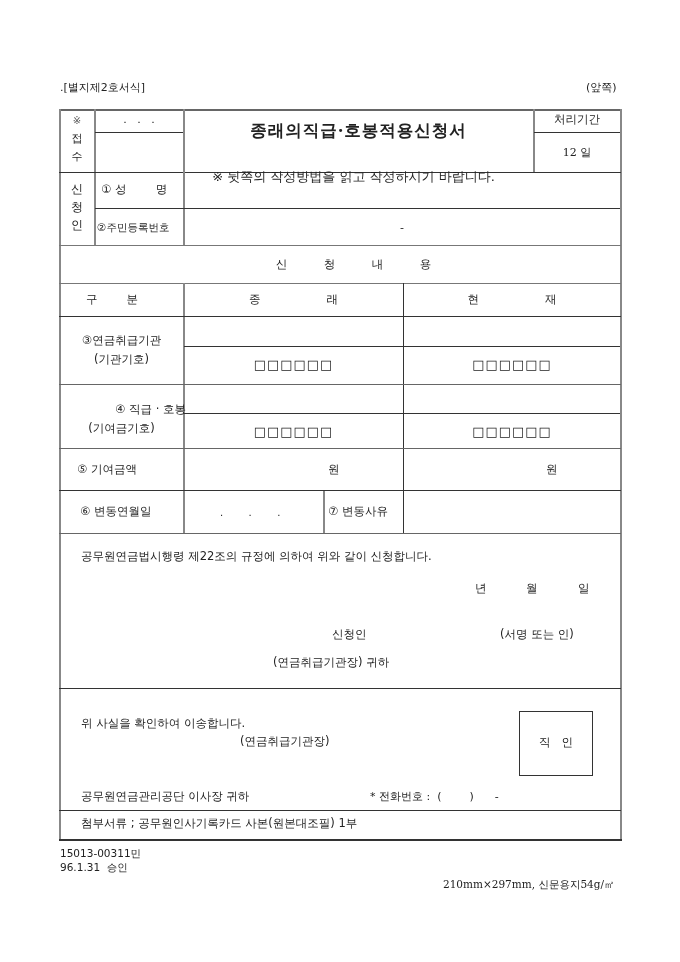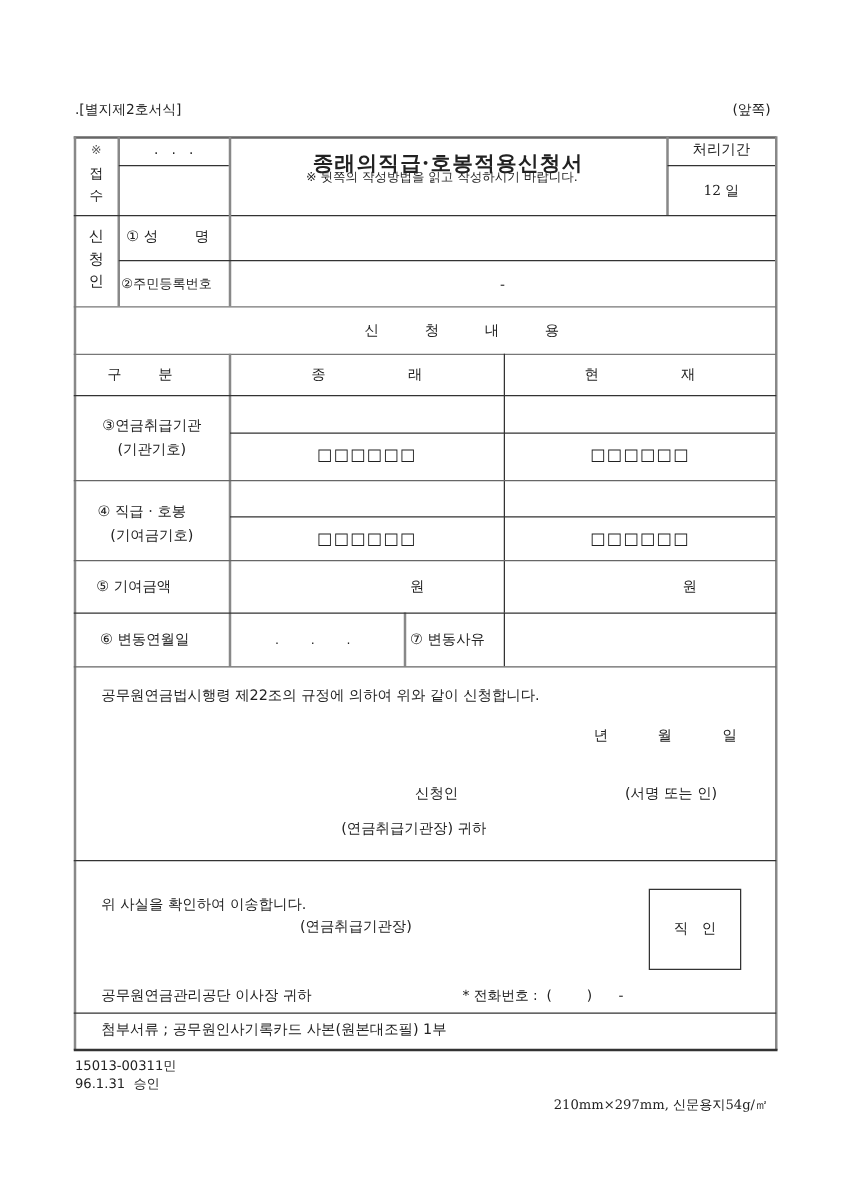--- a/index.html
+++ b/index.html
@@ -37,21 +37,21 @@
     <div class="hl" style="left:534px;top:132px;width:86px;"></div>
     <div class="hl" style="left:59px;top:172px;width:562px;"></div>
 
     <div class="txt center" style="left:60px;top:116px;width:34px;font-size:10px;color:#555;">※</div>
     <div class="txt center" style="left:60px;top:133px;width:34px;font-size:11px;">접</div>
     <div class="txt center" style="left:60px;top:151px;width:34px;font-size:11px;">수</div>
     <div class="txt center" style="left:96px;top:114px;width:86px;font-size:11px;">.   .   .</div>
     <div class="abs" style="left:96px;top:134px;width:86px;height:37px;"></div>
 
     <div class="txt center title" style="left:184px;top:123px;width:349px;">종래의직급·호봉적용신청서</div>
-    <div class="txt center" style="left:184px;top:138px;width:339px;font-size:10px;">※ 뒷쪽의 작성방법을 읽고 작성하시기 바랍니다.</div>
+    <div class="txt center" style="left:184px;top:170px;width:339px;font-size:13px;">※ 뒷쪽의 작성방법을 읽고 작성하시기 바랍니다.</div>
 
     <div class="txt center" style="left:534px;top:114px;width:86px;font-size:11.5px;">처리기간</div>
     <div class="txt center serif" style="left:534px;top:147px;width:86px;font-size:11px;">12 일</div>
   </div>
 
   <div>
     <div class="vl gray" style="left:183px;top:172px;height:73px;"></div>
     <div class="hl" style="left:95px;top:208px;width:525px;"></div>
     <div class="hl" style="left:59px;top:245px;width:562px;border-top:1px solid #777;"></div>
 
@@ -59,21 +59,21 @@
     <div class="txt center" style="left:60px;top:201px;width:34px;font-size:12px;">청</div>
     <div class="txt center" style="left:60px;top:219px;width:34px;font-size:12px;">인</div>
 
     <div class="txt" style="left:101px;top:184px;font-size:11.5px;">① 성        명</div>
     <div class="abs" style="left:185px;top:174px;width:434px;height:33px;"></div>
 
     <div class="txt" style="left:97px;top:222px;font-size:10.5px;">②주민등록번호</div>
     <div class="txt center" style="left:184px;top:222px;width:436px;font-size:11px;">-</div>
   </div>
 
-  <div class="txt center" style="left:60px;top:259px;width:587px;font-size:11.5px;padding-left:16px;">신          청          내          용</div>
+  <div class="txt center" style="left:60px;top:259px;width:587px;font-size:11.5px;">신          청          내          용</div>
   <div class="hl" style="left:59px;top:283px;width:562px;border-top:1px solid #777;"></div>
 
   <div>
 
     <div class="vl gray" style="left:183px;top:283px;height:250px;"></div>
     <div class="vl" style="left:403px;top:283px;height:207px;"></div>
     <div class="vl" style="left:403px;top:490px;height:43px;"></div>
     <div class="vl gray" style="left:323px;top:490px;height:43px;"></div>
 
     <div class="hl" style="left:59px;top:316px;width:562px;"></div>
@@ -91,21 +91,21 @@
     <div>
       <div class="txt center" style="left:60px;top:335px;width:123px;font-size:11.5px;">③연금취급기관</div>
       <div class="txt center" style="left:60px;top:354px;width:123px;font-size:11.5px;">(기관기호)</div>
       <div class="abs" style="left:185px;top:318px;width:217px;height:27px;"></div>
       <div class="abs" style="left:405px;top:318px;width:214px;height:27px;"></div>
       <div class="txt center boxes" style="left:184px;top:358px;width:219px;">□□□□□□</div>
       <div class="txt center boxes" style="left:404px;top:358px;width:216px;">□□□□□□</div>
     </div>
 
     <div>
-      <div class="txt center" style="left:52px;top:404px;width:123px;font-size:11.5px;">④ 직급 · 호봉</div>
+      <div class="txt center" style="left:63px;top:404px;width:123px;font-size:11.5px;text-align:right;">④ 직급 · 호봉</div>
       <div class="txt center" style="left:60px;top:423px;width:123px;font-size:11.5px;">(기여금기호)</div>
       <div class="abs" style="left:185px;top:386px;width:217px;height:26px;"></div>
       <div class="abs" style="left:405px;top:386px;width:214px;height:26px;"></div>
       <div class="txt center boxes" style="left:184px;top:425px;width:219px;">□□□□□□</div>
       <div class="txt center boxes" style="left:404px;top:425px;width:216px;">□□□□□□</div>
     </div>
 
     <div>
       <div class="txt" style="left:77px;top:464px;font-size:11.5px;">⑤ 기여금액</div>
       <div class="abs" style="left:185px;top:450px;width:140px;height:39px;"></div>

